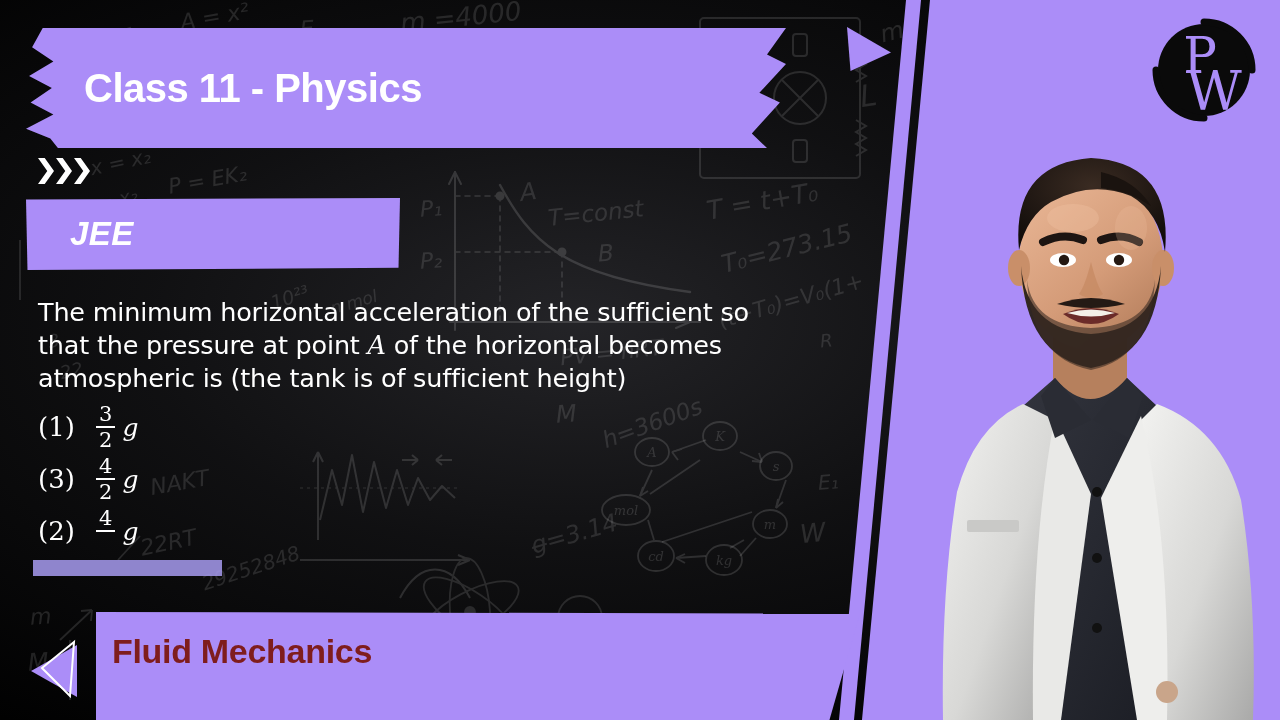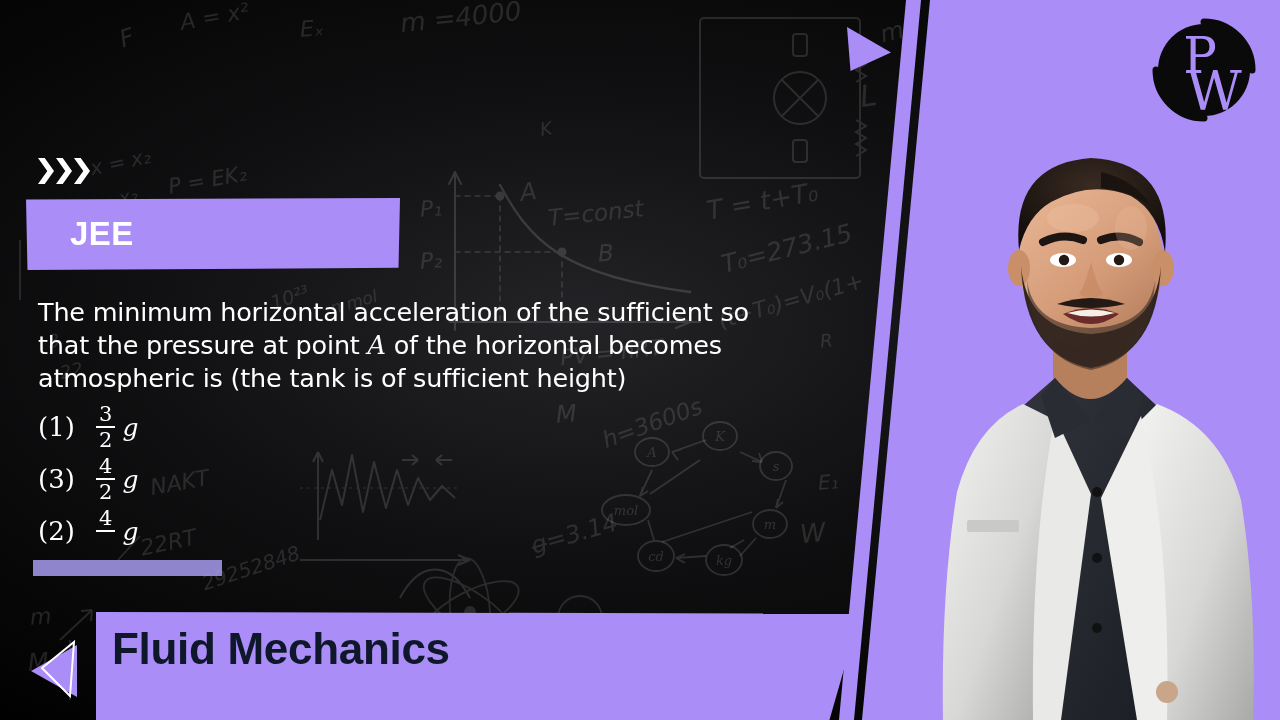--- a/index.html
+++ b/index.html
@@ -36,21 +36,21 @@
   .chev{width:16px;height:26px;background:#fff;
       -webkit-clip-path:polygon(0% 0%,42% 0%,100% 50%,42% 100%,0% 100%,58% 50%);
       clip-path:polygon(0% 0%,42% 0%,100% 50%,42% 100%,0% 100%,58% 50%);}
 
   
   .badge-jee{position:absolute;left:26px;top:198px;width:374px;height:72px;
       background:var(--pp);
       -webkit-clip-path:polygon(0% 2%,100% 0%,99.6% 97%,0.4% 100%);
       clip-path:polygon(0% 2%,100% 0%,99.6% 97%,0.4% 100%);
       display:flex;align-items:center;}
-  .badge-jee .txt{margin-left:44px;color:#fff;font-size:33px;font-weight:800;letter-spacing:.5px;}
+  .badge-jee .txt{margin-left:44px;color:#fff;font-size:33px;font-weight:800;letter-spacing:.5px;font-style:italic;}
 
   
   .qwrap{position:absolute;left:38px;top:296px;width:760px;}
   .qtext{color:#fff;font-size:25.5px;line-height:33px;font-weight:400;
       font-family:"DejaVu Sans",sans-serif;letter-spacing:-.2px;}
   .qtext i{font-family:"DejaVu Serif",serif;font-style:italic;}
 
   .opts{margin-top:6px;}
   .opt{display:flex;align-items:center;color:#fff;height:52px;position:relative;}
   .opt .lbl{font-size:26px;font-family:"DejaVu Serif",serif;min-width:58px;}
@@ -63,21 +63,21 @@
 
   .hl-bar{position:absolute;left:33px;top:560px;width:189px;height:16px;
       background:#a79bf0;opacity:.85;}
 
   
   .banner-foot{position:absolute;left:96px;top:612px;width:764px;height:108px;
       background:var(--pp);
       -webkit-clip-path:polygon(0% 0%,100% 1.5%,96% 100%,0% 100%);
       clip-path:polygon(0% 0%,100% 1.5%,96% 100%,0% 100%);
       display:flex;align-items:flex-start;}
-  .banner-foot .txt{margin-left:16px;margin-top:12px;color:#0f172a;font-size:44px;font-weight:800;letter-spacing:-.3px;}
+  .banner-foot .txt{margin-left:16px;margin-top:20px;color:#7f1d1d;font-size:34px;font-weight:800;letter-spacing:-.3px;}
 
   .tri-left{position:absolute;left:31px;top:645px;width:46px;height:52px;background:var(--pp);
       -webkit-clip-path:polygon(0% 50%,100% 0%,100% 100%);
       clip-path:polygon(0% 50%,100% 0%,100% 100%);}
   .tri-left-outline{position:absolute;left:40px;top:638px;width:38px;height:62px;
       border:0;}
 
   .tri-top{position:absolute;left:847px;top:27px;width:44px;height:44px;background:var(--pp);
       -webkit-clip-path:polygon(0% 0%,100% 58%,8% 100%);
       clip-path:polygon(0% 0%,100% 58%,8% 100%);}
@@ -306,20 +306,23 @@
       <path d="M158 194 Q186 182 214 194 Q186 214 158 194 Z" fill="#6b2b29"></path>
       <path d="M162 193 Q186 186 210 193 Q186 200 162 193 Z" fill="#f4f0e8"></path>
 
       <path d="M152 184 Q186 172 220 184 Q186 192 152 184 Z" fill="#241a15"></path>
 
       <ellipse cx="168" cy="98" rx="26" ry="14" fill="#f0c3a2" opacity=".35"></ellipse>
       <ellipse cx="226" cy="108" rx="16" ry="22" fill="#f0c3a2" opacity=".22"></ellipse>
     </svg>
   </div>
 
+  <div class="banner-head">
+    <div class="txt">Class 11 - Physics</div>
+  </div>
 
   <div class="chevrons">
     <span class="chev"></span>
     <span class="chev"></span>
     <span class="chev"></span>
   </div>
 
   <div class="badge-jee">
     <div class="txt">JEE</div>
   </div>

